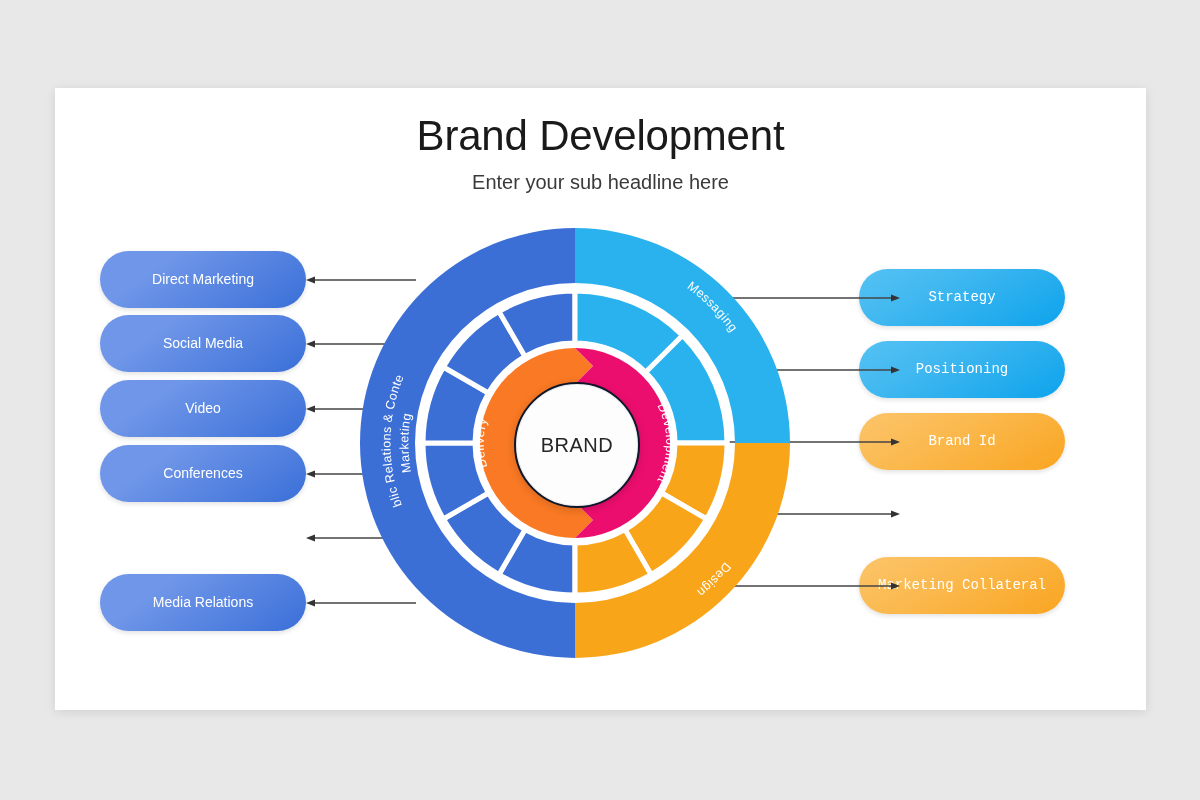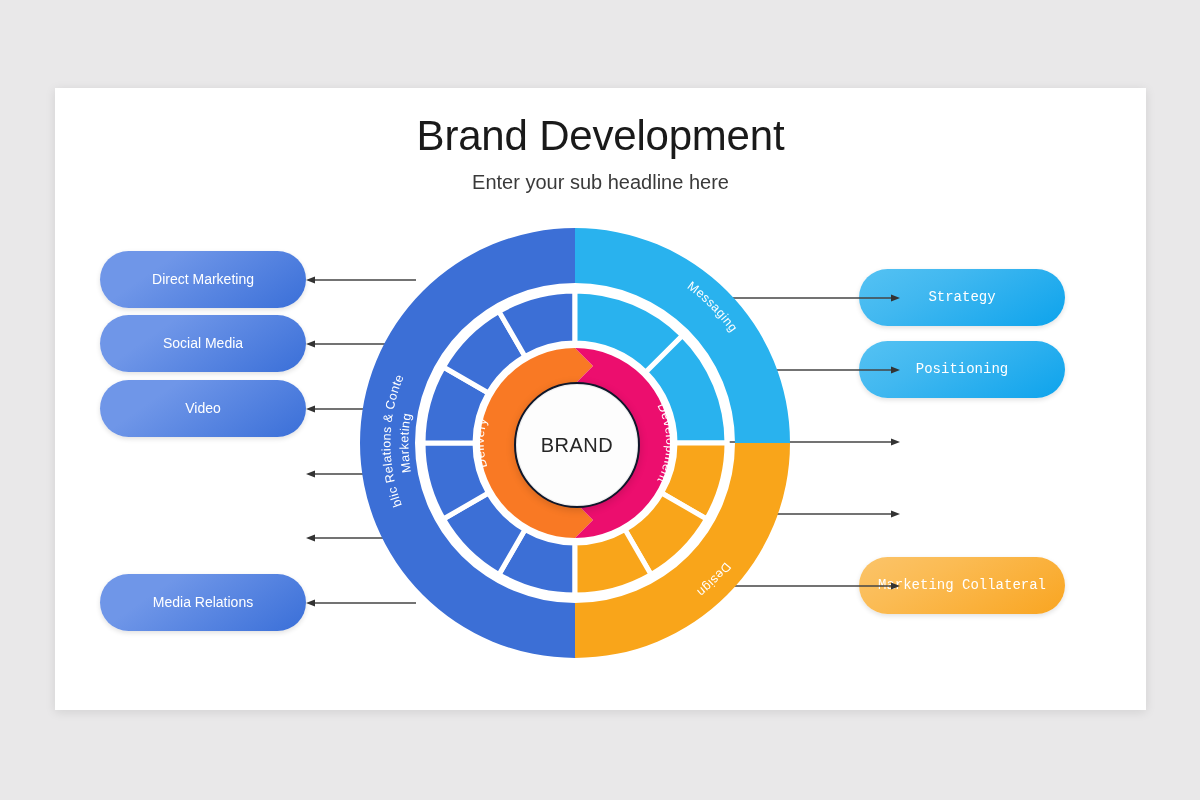--- a/index.html
+++ b/index.html
@@ -90,29 +90,35 @@
 
   <div class="pill left blue" style="top:163px">
       <span>Direct Marketing</span>
     </div>
   <div class="pill left blue" style="top:227px">
       <span>Social Media</span>
     </div>
   <div class="pill left blue" style="top:292px">
       <span>Video</span>
     </div>
+  <div class="pill left blue" style="top:357px">
+      <span>Conferences</span>
+    </div>
   <div class="pill left blue" style="top:486px">
       <span>Media Relations</span>
     </div>
 
   <div class="pill right cyan" style="top:181px">
       <span>Strategy</span>
     </div>
   <div class="pill right cyan" style="top:253px">
       <span>Positioning</span>
+    </div>
+  <div class="pill right orange" style="top:325px">
+      <span>Brand Id</span>
     </div>
   <div class="pill right orange" style="top:469px">
       <span>Marketing Collateral</span>
     </div>
 
   <div class="arrow" style="left:251px;top:186px;width:110px;">
     <svg width="110" height="12" viewBox="0 0 110 12">
         <path d="M110 6 L8 6" stroke="#444" stroke-width="1.3" fill="none"></path>
         <path d="M0 6 L9 2.4 L9 9.6 Z" fill="#333"></path>
       </svg>

